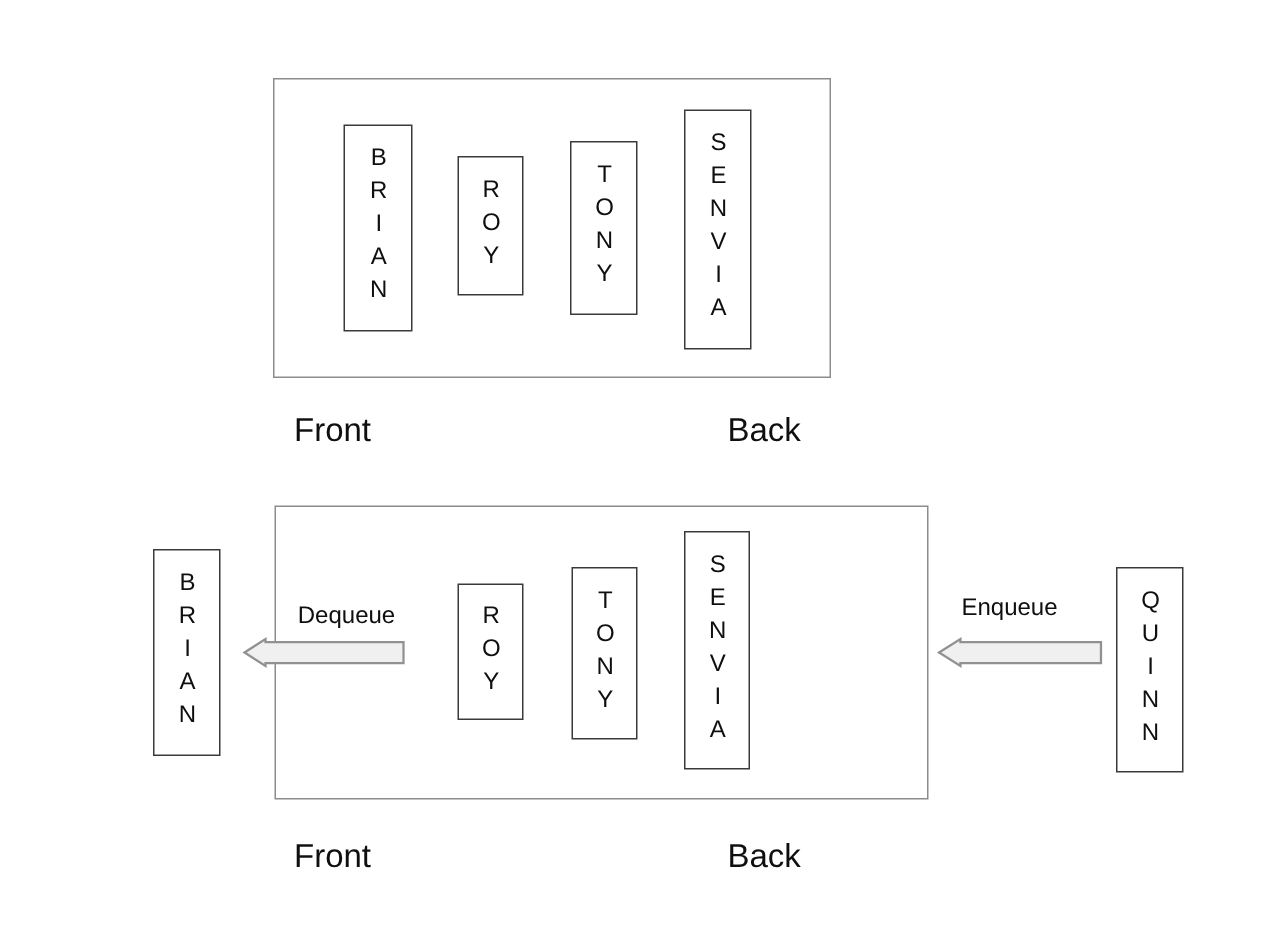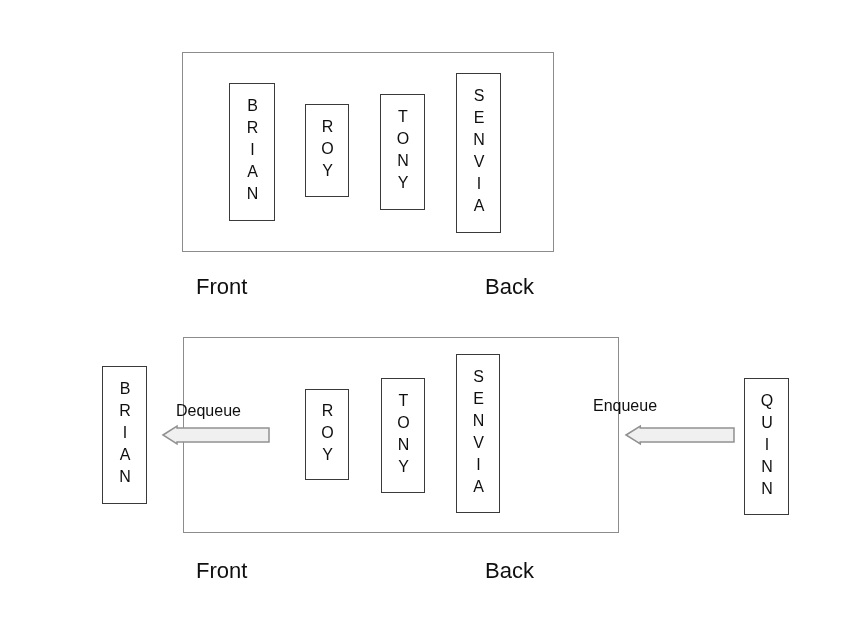--- a/index.html
+++ b/index.html
@@ -47,20 +47,21 @@
     color:var(--text-color);
     line-height:1;
     white-space:nowrap;
     text-align:right;
   }
   .op-label{
     position:absolute;
     font-size:16px;
     color:var(--text-color);
     line-height:1;
+    text-align:center;
     white-space:nowrap;
   }
   .arrow{position:absolute;}
   .arrow svg{display:block;width:100%;height:100%;overflow:visible;}
   .arrow path{
     fill:var(--arrow-fill);
     stroke:var(--arrow-border);
     stroke-width:1.5;
     stroke-linejoin:miter;
   }
@@ -104,21 +105,21 @@
   <div class="name-box" style="left:305px;top:389px;width:44px;height:91px;">
     <span class="vtext">ROY</span>
   </div>
   <div class="name-box" style="left:381px;top:378px;width:44px;height:115px;">
     <span class="vtext">TONY</span>
   </div>
   <div class="name-box" style="left:456px;top:354px;width:44px;height:159px;">
     <span class="vtext">SENVIA</span>
   </div>
 
-  <div class="op-label" style="left:593px;top:398px;width:110px;">Enqueue</div>
+  <div class="op-label" style="left:618px;top:398px;width:110px;">Enqueue</div>
   <div class="arrow" style="left:625px;top:425px;width:110px;height:20px;">
     <svg viewBox="0 0 108 20" preserveAspectRatio="none" aria-hidden="true">
       <path d="M 1 10 L 15 1 L 15 3 L 107 3 L 107 17 L 15 17 L 15 19 Z"></path>
     </svg>
   </div>
 
   <div class="name-box" style="left:744px;top:378px;width:45px;height:137px;">
     <span class="vtext">QUINN</span>
   </div>
 

